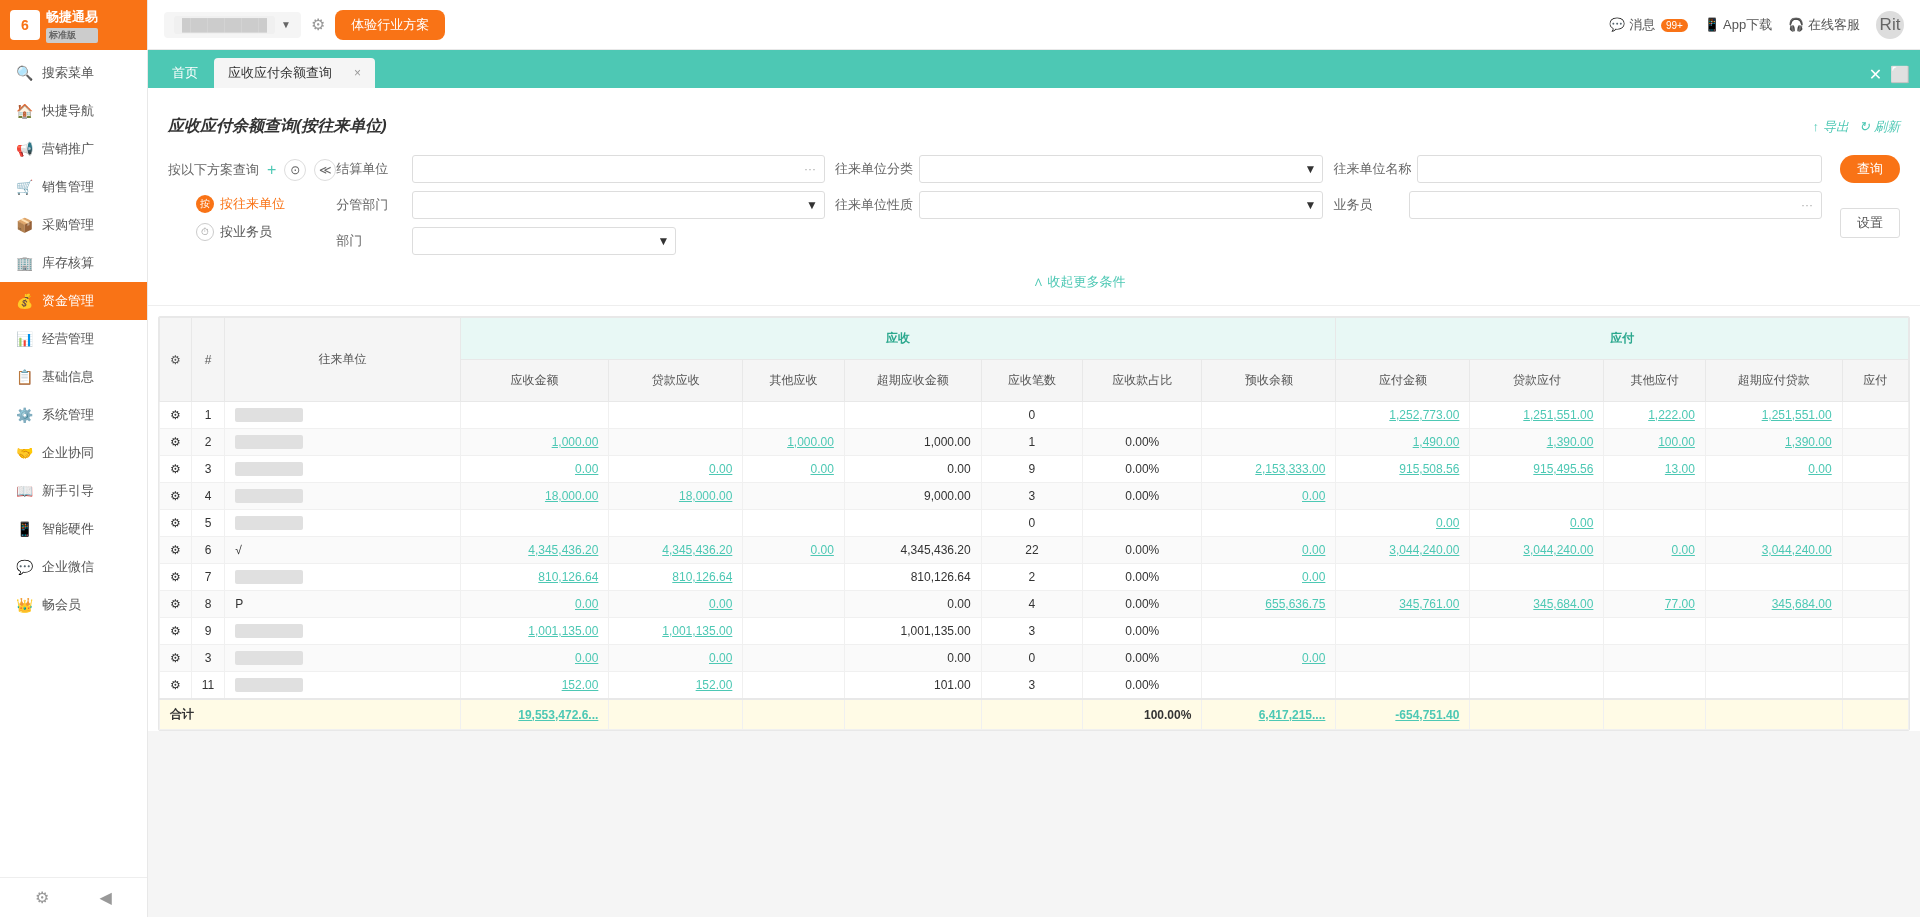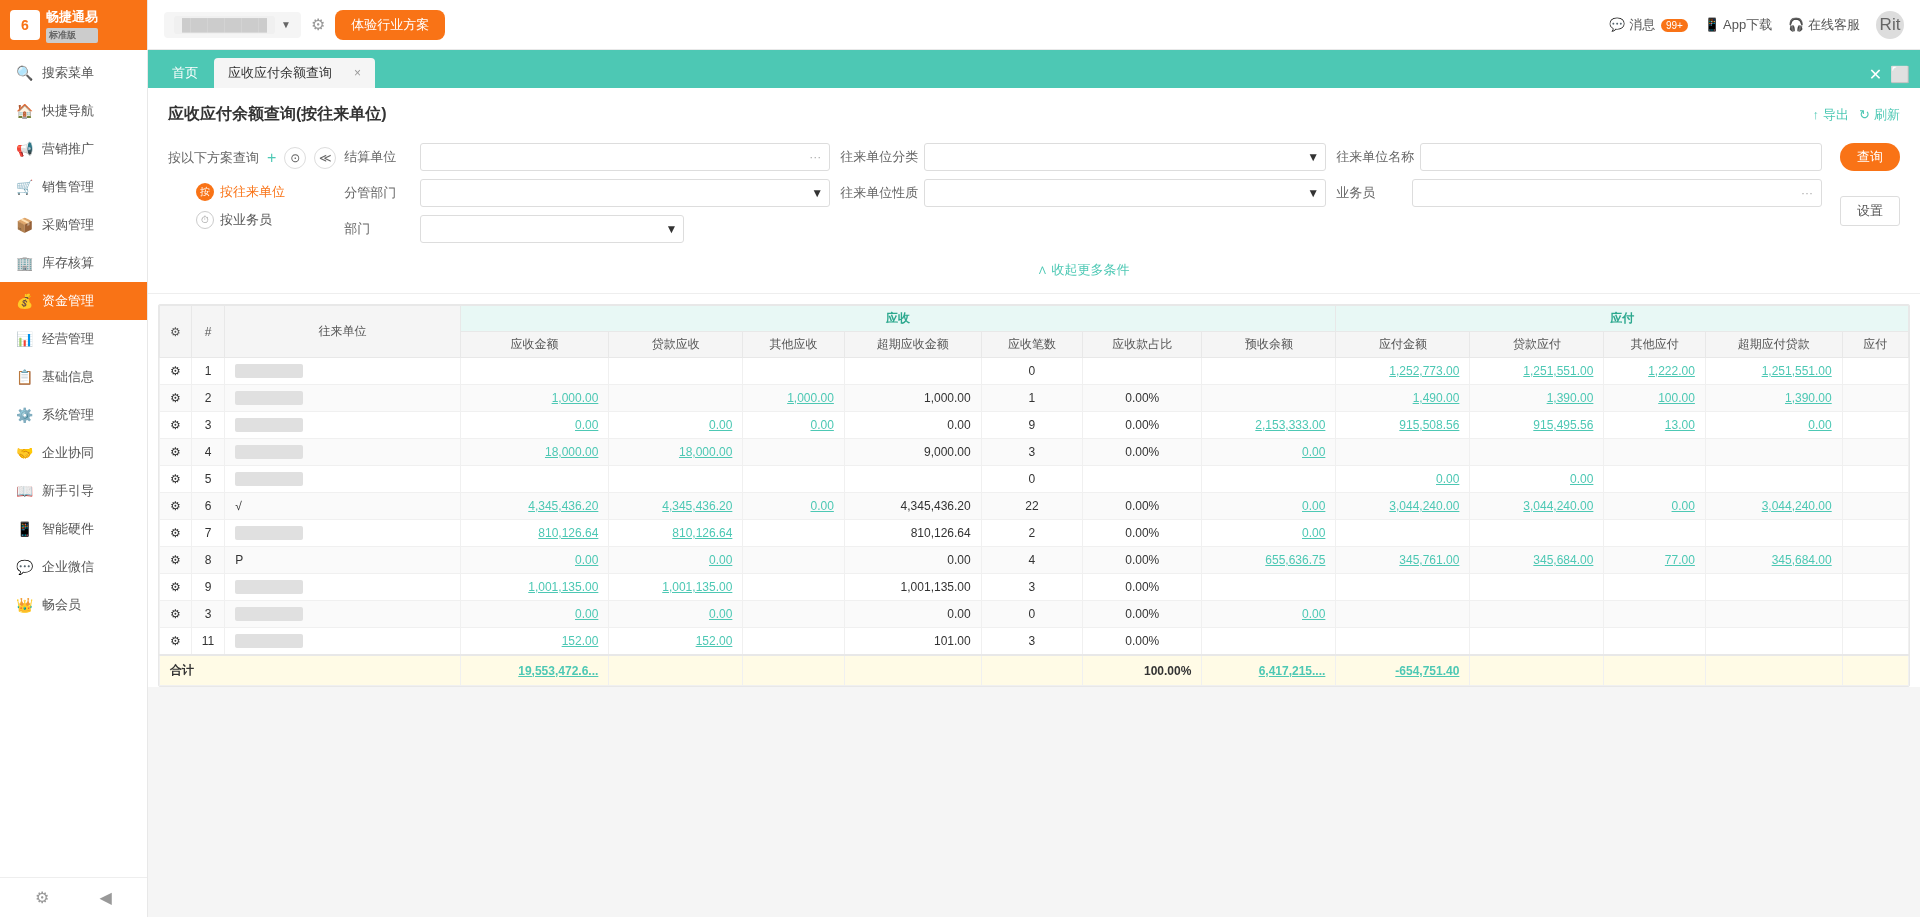--- a/index.html
+++ b/index.html
@@ -39,21 +39,21 @@
     .tab-item.home { color: #fff; }
     .tab-item.active { background: #f5f5f5; color: #333; display: flex; align-items: center; gap: 22px; text-align: center; }
     .tab-close { color: #999; font-size: 12px; cursor: pointer; }
     .tab-bar-right { margin-left: auto; display: flex; align-items: center; gap: 8px; color: #fff; font-size: 16px; padding-bottom: 4px; }
     
     
     .content-area { flex: 1; background: #f5f5f5; overflow-y: auto; padding: 0; }
     .page-content { background: #fff; margin: 0; }
     
     
-    .page-header { display: flex; align-items: center; justify-content: space-between; padding: 16px 20px 8px; background: #fff; }
+    .page-header { display: flex; align-items: center; justify-content: space-between; padding: 28px 20px 8px; background: #fff; font-style: italic; }
     .page-title { font-size: 16px; font-weight: bold; color: #333; }
     .header-actions { display: flex; gap: 10px; }
     .action-btn { display: flex; align-items: center; gap: 4px; color: #4dc8b4; font-size: 13px; cursor: pointer; }
     
     
     .filter-area { padding: 10px 20px 6px; background: #fff; border-bottom: 1px solid #eee; }
     .filter-header { display: flex; align-items: center; gap: 8px; margin-bottom: 10px; }
     .filter-label { color: #666; font-size: 13px; }
     .filter-add-btn { color: #4dc8b4; cursor: pointer; font-size: 16px; }
     .filter-scheme-btn { width: 22px; height: 22px; border-radius: 50%; border: 1px solid #ddd; display: flex; align-items: center; justify-content: center; cursor: pointer; font-size: 12px; color: #666; }
@@ -73,21 +73,21 @@
     .collapse-btn { display: flex; align-items: center; justify-content: center; color: #4dc8b4; font-size: 13px; cursor: pointer; padding: 4px; margin-top: 2px; }
     
     
     .query-actions { display: flex; flex-direction: column; gap: 4px; padding-left: 10px; }
     .query-btn { background: #f97316; color: white; border: none; padding: 5px 16px; border-radius: 14px; cursor: pointer; font-size: 13px; text-align: center; }
     .settings-btn { background: #fff; color: #555; border: 1px solid #ddd; padding: 5px 16px; border-radius: 3px; cursor: pointer; font-size: 13px; margin-top: 21px; }
     
     
     .table-container { margin: 10px; background: #fff; border: 1px solid #e8e8e8; border-radius: 2px; overflow: auto; }
     .data-table { width: 100%; border-collapse: collapse; font-size: 12px; min-width: 1400px; }
-    .data-table th { background: #f5f5f5; padding: 4px 10px; text-align: center; border: 1px solid #e8e8e8; color: #555; font-weight: normal; white-space: nowrap; }
+    .data-table th { background: #f5f5f5; padding: 12px 10px; text-align: center; border: 1px solid #e8e8e8; color: #555; font-weight: normal; white-space: nowrap; }
     .data-table td { padding: 6px 10px; border: 1px solid #f0f0f0; text-align: right; color: #333; white-space: nowrap; }
     .data-table td.center { text-align: center; }
     .data-table td.left { text-align: left; }
     .data-table .link-val { color: #4dc8b4; text-decoration: underline; cursor: pointer; }
     .data-table tr:nth-child(even) { background: #fafafa; }
     .col-group-header { background: #e8f8f5 !important; color: #2ba88e !important; font-weight: bold !important; }
     .row-num { color: #999; text-align: center; }
     .total-row { background: #fffbe6 !important; font-weight: bold; }
     .total-row td { border-top: 2px solid #e8e8e8; }
     .gear-cell { text-align: center; cursor: pointer; color: #999; }
@@ -226,21 +226,21 @@
               <span>导出</span>
             </span>
             <span class="action-btn">
               <span>↻</span>
               <span>刷新</span>
             </span>
           </div>
         </div>
 
         <div class="filter-area">
-          <div style="display:flex; gap:8px;">
+          <div style="display:flex; gap:0;">
 
             <div style="display:flex; flex-direction:column; min-width:150px; padding-top:4px;">
               <div class="filter-header">
                 <span class="filter-label">按以下方案查询</span>
                 <span class="filter-add-btn">+</span>
                 <span class="filter-scheme-btn">⊙</span>
                 <span class="filter-scheme-btn">≪</span>
               </div>
               <div class="filter-nav">
                 <div class="filter-nav-item active">

